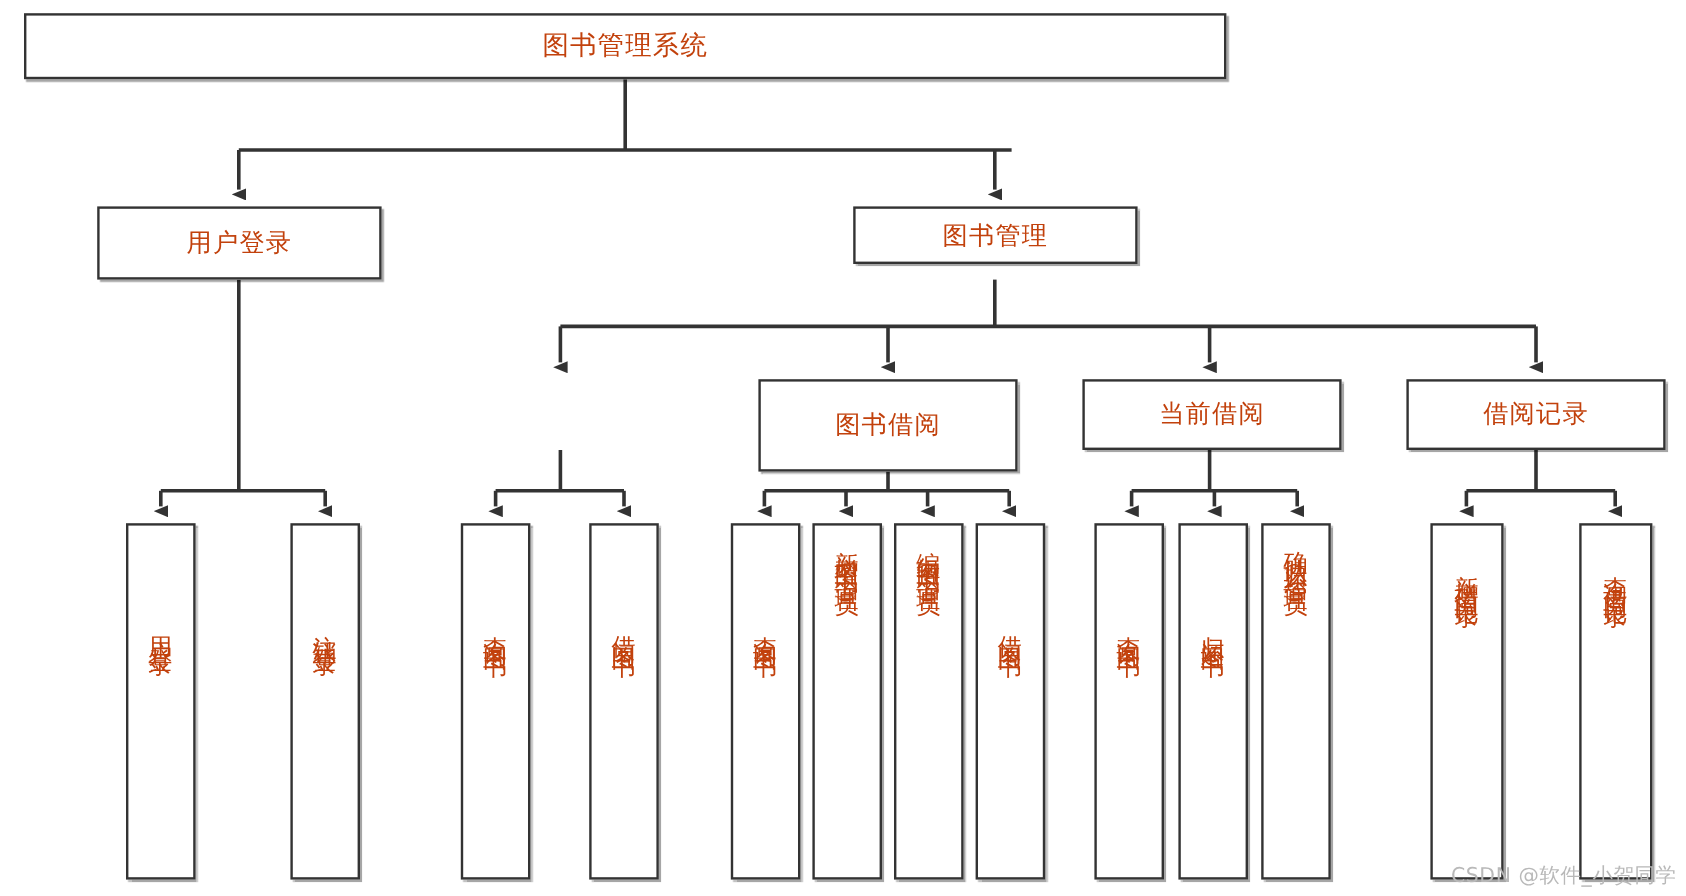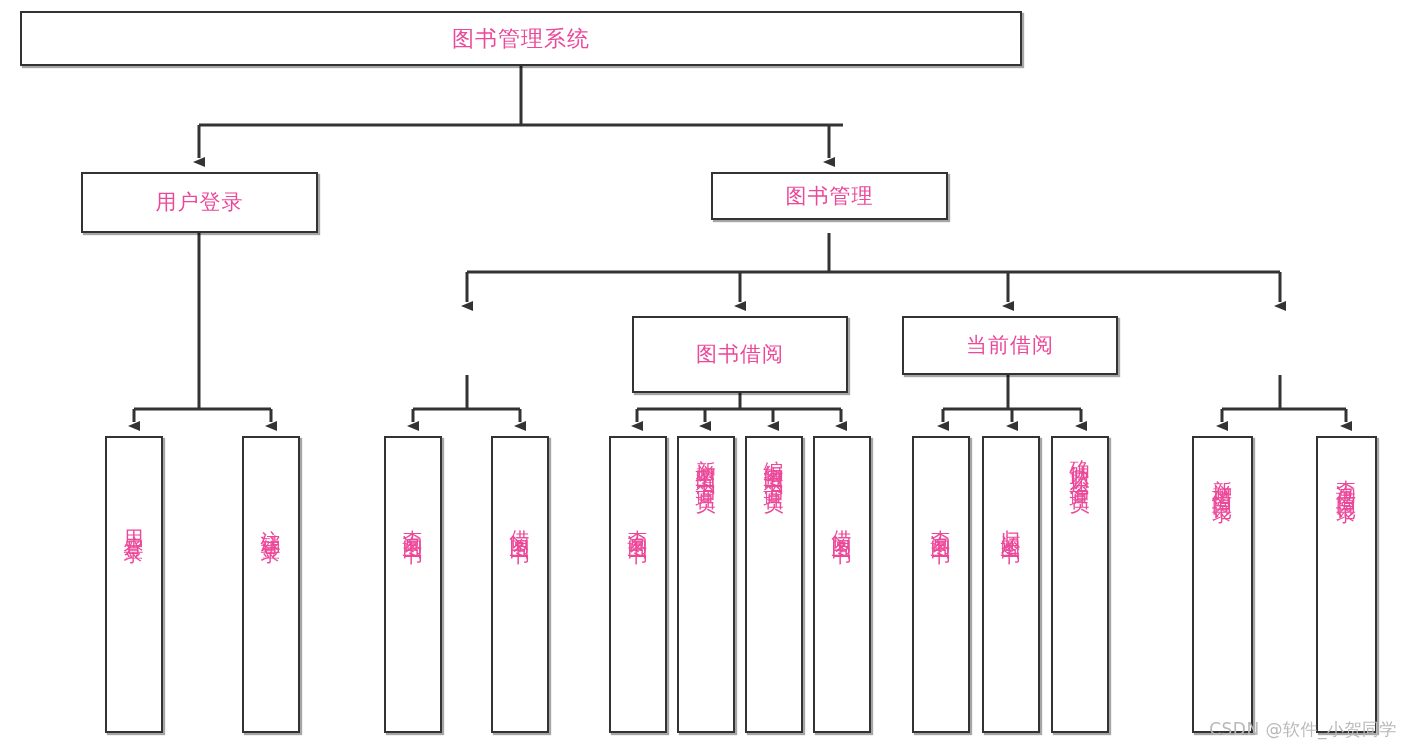--- a/index.html
+++ b/index.html
@@ -27,21 +27,21 @@
   }
   .node {
     position: absolute;
     box-sizing: border-box;
     background: #ffffff;
     border: 2px solid #333333;
     box-shadow: 2px 2px 1px rgba(0,0,0,0.35);
     display: flex;
     align-items: center;
     justify-content: center;
-    color: #ec4899;
+    color: #c2410c;
   }
   .node .label {
     text-align: center;
     line-height: 1.15;
   }
   
   .node.horiz .label {
     font-size: 21px;
     letter-spacing: 1px;
     white-space: nowrap;
@@ -142,20 +142,23 @@
   <div class="node horiz" style="left:711px; top:172px; width:237px; height:48px;">
     <span class="label">图书管理</span>
   </div>
 
   <div class="node horiz" style="left:632px; top:316px; width:216px; height:77px;">
     <span class="label">图书借阅</span>
   </div>
   <div class="node horiz" style="left:902px; top:316px; width:216px; height:59px;">
     <span class="label">当前借阅</span>
   </div>
+  <div class="node horiz" style="left:1172px; top:316px; width:216px; height:59px;">
+    <span class="label">借阅记录</span>
+  </div>
 
   <div class="node vert center" style="left:105px; top:436px; width:58px; height:297px;">
     <span class="label">用户登录</span>
   </div>
   <div class="node vert center" style="left:242px; top:436px; width:58px; height:297px;">
     <span class="label">注销登录</span>
   </div>
 
   <div class="node vert center" style="left:384px; top:436px; width:58px; height:297px;">
     <span class="label">查询图书</span>

